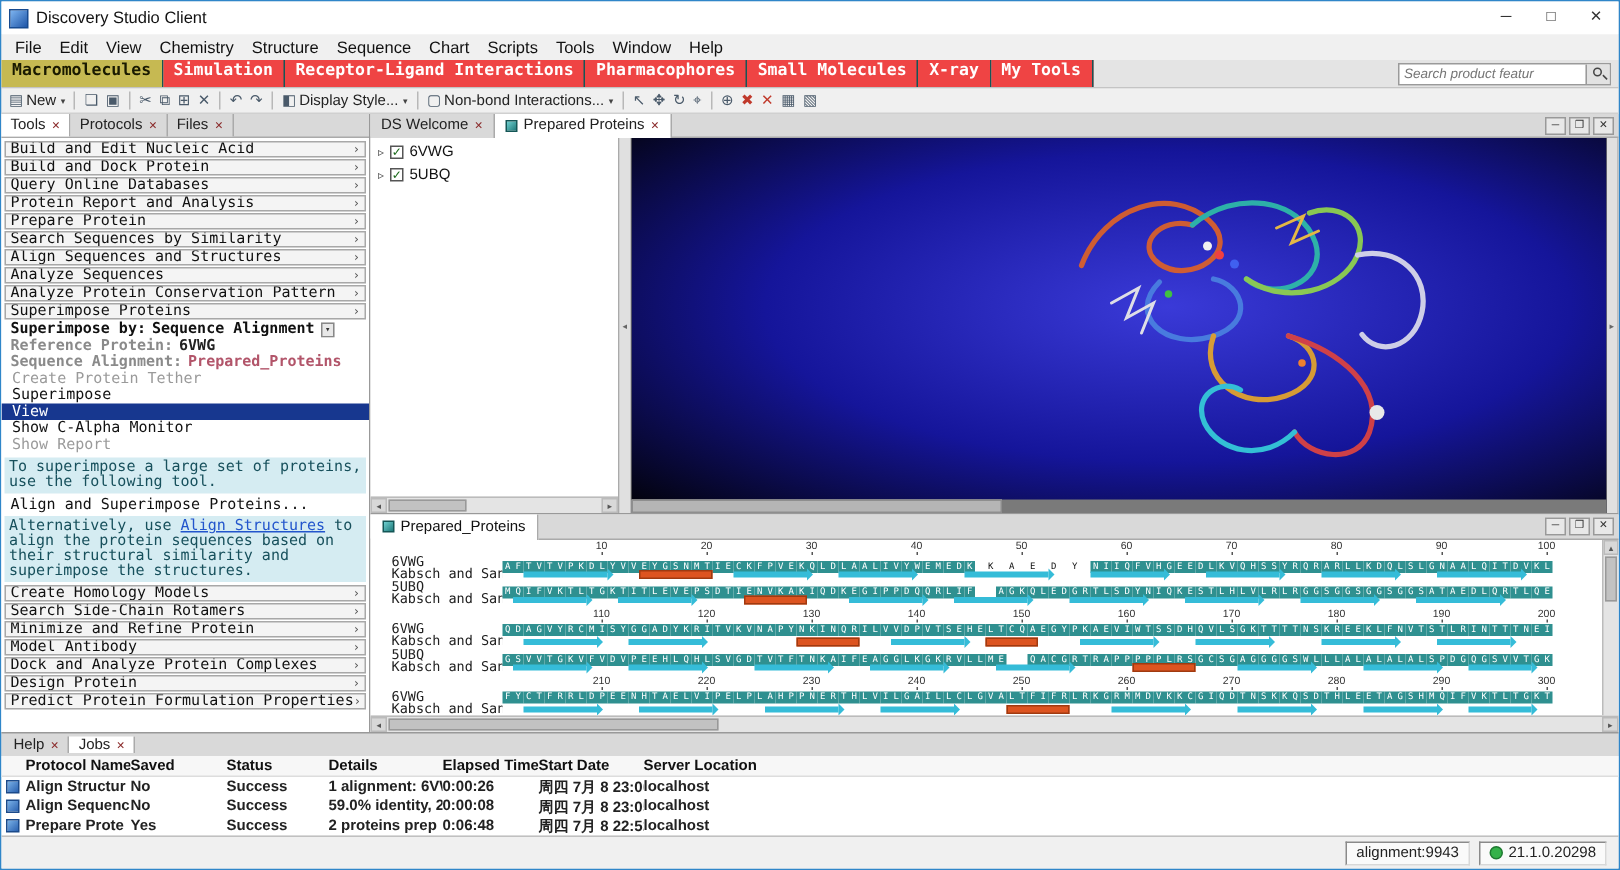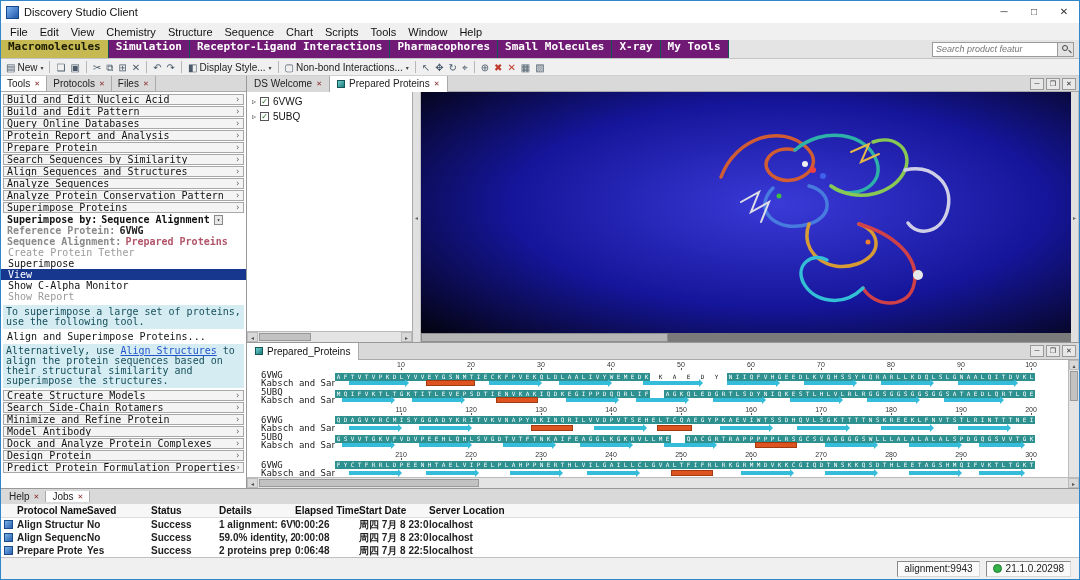--- a/index.html
+++ b/index.html
@@ -14,21 +14,21 @@
   .win-controls { margin-left:auto; display:flex; height:100%; }
   .win-btn { width:30px; height:100%; text-align:center; line-height:21px; font-size:10px; color:#333; }
 
   
   .menubar { height:17px; background:#f0f0f0; display:flex; align-items:center; padding-left:3px; flex:0 0 auto; }
   .menu-item { font-size:11px; padding:0 6px; color:#111; }
 
   
   .ribbon { height:19px; background:#e4e4e4; display:flex; align-items:center; border-bottom:1px solid #c4c4c4; flex:0 0 auto; }
   .ribbon-tabs { display:flex; height:100%; }
-  .ribbon-tab { height:100%; line-height:19px; padding:0 7px; background:#701a75; color:#fff; font:bold 11px "DejaVu Sans Mono",monospace; border-right:1px solid #145656; white-space:nowrap; }
+  .ribbon-tab { height:100%; line-height:19px; padding:0 7px; background:#ef4444; color:#fff; font:bold 11px "DejaVu Sans Mono",monospace; border-right:1px solid #145656; white-space:nowrap; }
   .ribbon-tab.active { background:#c6b952; color:#1a1a00; }
   .searchbox { margin-left:auto; margin-right:5px; width:142px; height:15px; border:1px solid #9a9a9a; background:#fff; display:flex; align-items:center; }
   .searchbox input { flex:1; min-width:0; border:none; outline:none; font:italic 9px "Liberation Sans",sans-serif; padding:0 3px; color:#777; background:transparent; }
   .search-btn { width:16px; height:13px; background:#e2e2e2; border-left:1px solid #9a9a9a; position:relative; }
   .mag { position:absolute; left:4px; top:2px; width:6px; height:6px; border:1px solid #444; border-radius:50%; }
   .mag::after { content:""; position:absolute; left:5px; top:5px; width:4px; height:1px; background:#444; transform:rotate(45deg); }
 
   
   .toolbar { height:17px; background:#f0f0f0; border-bottom:1px solid #d0d0d0; display:flex; align-items:center; padding-left:3px; gap:1px; flex:0 0 auto; }
   .tb-icon,.tb-btn { height:15px; display:flex; align-items:center; justify-content:center; padding:0 2px; }
@@ -264,21 +264,21 @@
             <span>Files</span>
             <span class="tab-x">✕</span>
           </div>
         </div>
       <div class="tool-list" id="tool-list">
           <div class="tool-cat">
             <span>Build and Edit Nucleic Acid</span>
             <span class="chev">›</span>
           </div>
           <div class="tool-cat">
-            <span>Build and Edit Pattern</span>
+            <span>Build and Dock Protein</span>
             <span class="chev">›</span>
           </div>
           <div class="tool-cat">
             <span>Query Online Databases</span>
             <span class="chev">›</span>
           </div>
           <div class="tool-cat">
             <span>Protein Report and Analysis</span>
             <span class="chev">›</span>
           </div>
@@ -323,21 +323,21 @@
             <div class="sec-item disabled">Create Protein Tether</div>
             <div class="sec-item">Superimpose</div>
             <div class="sec-item selected">View</div>
             <div class="sec-item">Show C-Alpha Monitor</div>
             <div class="sec-item disabled">Show Report</div>
           </div>
           <div class="info-box">To superimpose a large set of proteins, use the following tool.</div>
           <div class="proto-link">Align and Superimpose Proteins...</div>
           <div class="info-box"><span>Alternatively, use </span><span class="link">Align Structures</span><span> to align the protein sequences based on their structural similarity and superimpose the structures.</span></div>
           <div class="tool-cat">
-            <span>Create Structure Models</span>
+            <span>Create Homology Models</span>
             <span class="chev">›</span>
           </div>
           <div class="tool-cat">
             <span>Search Side-Chain Rotamers</span>
             <span class="chev">›</span>
           </div>
           <div class="tool-cat">
             <span>Minimize and Refine Protein</span>
             <span class="chev">›</span>
           </div>

